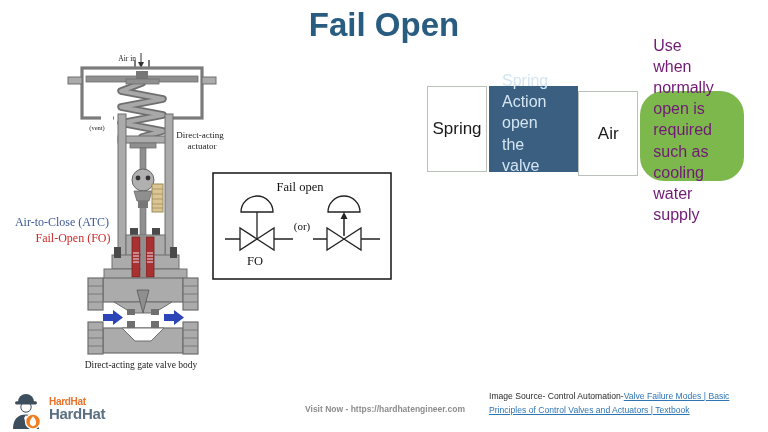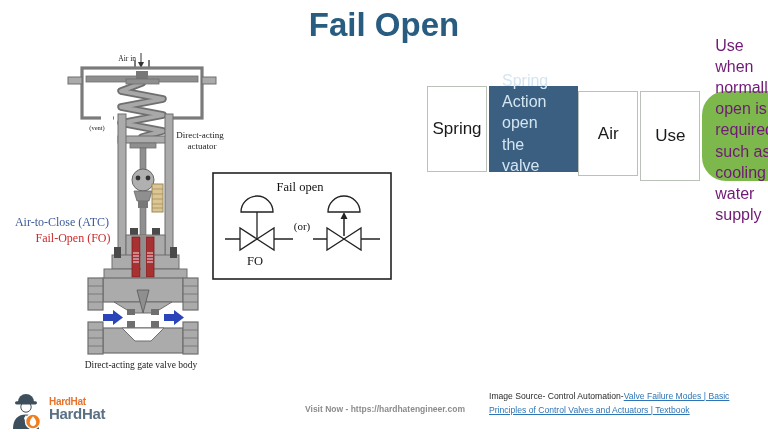--- a/index.html
+++ b/index.html
@@ -209,21 +209,20 @@
 
 <div class="info-boxes">
   <div class="info-row row-1">
     <div class="info-label">Spring</div>
     <div class="info-content" style="background-color: rgb(58, 95, 128); color: rgb(212, 229, 242);">Spring Action open the valve</div>
   </div>
   <div class="info-row row-2">
     <div class="info-label">Air</div>
   </div>
   <div class="info-row row-3">
-    <div class="info-label">Use</div>
     <div class="info-content" style="background-color: rgb(125, 184, 77); color: #701a75; border-radius: 24px;">Use when normally open is required such as cooling water supply</div>
   </div>
 </div>
 
 <div class="logo">
   <svg width="36" height="42" viewBox="0 0 36 42">
     <circle cx="18" cy="19" r="5.2" fill="#ffffff" stroke="#3d4f5c" stroke-width="1"></circle>
     <path d="M10,14 A8,8 0 0 1 26,14 Z" fill="#3d4f5c"></path>
     <rect x="7" y="13.2" width="22" height="3.2" rx="1.6" fill="#3d4f5c"></rect>
     <path d="M5,41 C5,31 10,26.5 18,26.5 C26,26.5 31,31 31,41 Z" fill="#3d4f5c"></path>

